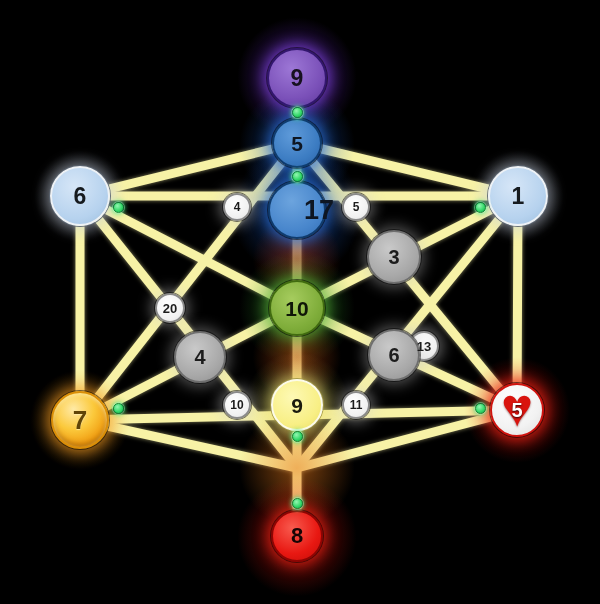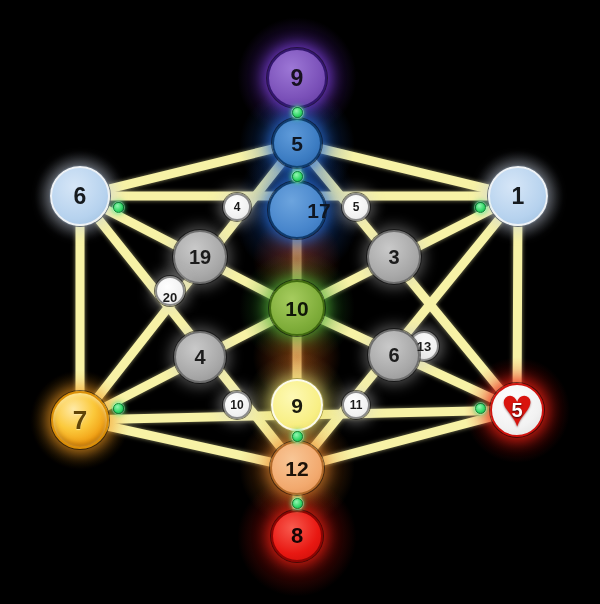--- a/index.html
+++ b/index.html
@@ -56,39 +56,36 @@
       <div class="glow" style="left: 32px; top: 148px; width: 96px; height: 96px; background: radial-gradient(circle, rgba(185, 192, 210, 0.35) 0%, rgba(185, 192, 210, 0) 68%);"></div>
       <div class="glow" style="left: 470px; top: 148px; width: 96px; height: 96px; background: radial-gradient(circle, rgba(185, 192, 210, 0.35) 0%, rgba(185, 192, 210, 0) 68%);"></div>
     </div>
   <div class="layer" id="nodes-layer">
       <div class="node" style="left: 267px; top: 48px; width: 60px; height: 60px; background: radial-gradient(circle at 40% 33%, rgb(157, 119, 214), rgb(122, 80, 184) 62%, rgb(94, 57, 154)); border: 2px solid rgb(51, 23, 110); color: rgb(23, 17, 31); font-size: 23px; box-shadow: rgba(0, 0, 0, 0.55) 0px 0px 0px 1px, rgba(130, 70, 225, 0.75) 0px 0px 14px 4px;">
         <span class="lbl">9</span>
       </div>
       <div class="node" style="left: 272px; top: 118px; width: 50px; height: 50px; background: radial-gradient(circle at 40% 33%, rgb(95, 155, 218), rgb(60, 124, 194) 62%, rgb(43, 99, 168)); border: 2px solid rgb(16, 60, 110); color: rgb(14, 22, 34); font-size: 21px; box-shadow: rgba(0, 0, 0, 0.55) 0px 0px 0px 1px, rgba(45, 115, 220, 0.75) 0px 0px 14px 4px;">
         <span class="lbl">5</span>
       </div>
-      <div class="node" style="left: 268px; top: 181px; width: 58px; height: 58px; background: radial-gradient(circle at 40% 33%, rgb(108, 164, 222), rgb(72, 134, 204) 62%, rgb(51, 110, 180)); border: 2px solid rgb(16, 60, 110); color: rgb(14, 22, 34); font-size: 21px; box-shadow: rgba(0, 0, 0, 0.55) 0px 0px 0px 1px, rgba(45, 115, 220, 0.75) 0px 0px 14px 4px; padding-left: 44px;">
+      <div class="node" style="left: 268px; top: 181px; width: 58px; height: 58px; background: radial-gradient(circle at 40% 33%, rgb(108, 164, 222), rgb(72, 134, 204) 62%, rgb(51, 110, 180)); border: 2px solid rgb(16, 60, 110); color: rgb(14, 22, 34); font-size: 27px; box-shadow: rgba(0, 0, 0, 0.55) 0px 0px 0px 1px, rgba(45, 115, 220, 0.75) 0px 0px 14px 4px; padding-left: 44px;">
         <span class="lbl">17</span>
       </div>
       <div class="node" style="left: 50px; top: 166px; width: 60px; height: 60px; background: radial-gradient(circle at 40% 33%, rgb(214, 230, 247), rgb(182, 210, 238) 64%, rgb(155, 189, 221)); border: 2px solid rgb(238, 242, 246); color: rgb(22, 26, 30); font-size: 23px; box-shadow: rgba(90, 100, 112, 0.9) 0px 0px 0px 1px, rgba(205, 215, 232, 0.5) 0px 0px 14px 4px;">
         <span class="lbl">6</span>
       </div>
       <div class="node" style="left: 488px; top: 166px; width: 60px; height: 60px; background: radial-gradient(circle at 40% 33%, rgb(214, 230, 247), rgb(182, 210, 238) 64%, rgb(155, 189, 221)); border: 2px solid rgb(238, 242, 246); color: rgb(22, 26, 30); font-size: 23px; box-shadow: rgba(90, 100, 112, 0.9) 0px 0px 0px 1px, rgba(205, 215, 232, 0.5) 0px 0px 14px 4px;">
         <span class="lbl">1</span>
       </div>
-      <div class="node" style="left: 173px; top: 230px; width: 54px; height: 54px; background: radial-gradient(circle at 40% 33%, rgb(201, 201, 201), rgb(168, 168, 168) 62%, rgb(142, 142, 142)); border: 2px solid rgb(110, 110, 110); color: rgb(28, 28, 28); font-size: 20px; box-shadow: rgba(0, 0, 0, 0.55) 0px 0px 0px 1px, rgba(200, 200, 200, 0.4) 0px 0px 14px 4px;">
-        <span class="lbl">19</span>
-      </div>
       <div class="node" style="left: 367px; top: 230px; width: 54px; height: 54px; background: radial-gradient(circle at 40% 33%, rgb(201, 201, 201), rgb(168, 168, 168) 62%, rgb(142, 142, 142)); border: 2px solid rgb(110, 110, 110); color: rgb(28, 28, 28); font-size: 20px; box-shadow: rgba(0, 0, 0, 0.55) 0px 0px 0px 1px, rgba(200, 200, 200, 0.4) 0px 0px 14px 4px;">
         <span class="lbl">3</span>
       </div>
       <div class="node" style="left: 269px; top: 280px; width: 56px; height: 56px; background: radial-gradient(circle at 40% 33%, rgb(166, 204, 94), rgb(127, 173, 58) 62%, rgb(104, 150, 42)); border: 2px solid rgb(65, 108, 16); color: rgb(16, 23, 8); font-size: 21px; box-shadow: rgba(0, 0, 0, 0.55) 0px 0px 0px 1px, rgba(95, 185, 60, 0.7) 0px 0px 14px 4px;">
         <span class="lbl">10</span>
       </div>
-      <div class="node" style="left: 155px; top: 276px; width: 30px; height: 30px; background: radial-gradient(circle at 40% 33%, rgb(255, 255, 255), rgb(241, 241, 241) 65%, rgb(222, 222, 222)); border: 2px solid rgb(138, 138, 138); color: rgb(28, 28, 28); font-size: 13px; box-shadow: rgba(0, 0, 0, 0.55) 0px 0px 0px 1px, rgba(210, 210, 210, 0.45) 0px 0px 14px 4px; align-items: flex-end;">
+      <div class="node" style="left: 155px; top: 293px; width: 30px; height: 30px; background: radial-gradient(circle at 40% 33%, rgb(255, 255, 255), rgb(241, 241, 241) 65%, rgb(222, 222, 222)); border: 2px solid rgb(138, 138, 138); color: rgb(28, 28, 28); font-size: 13px; box-shadow: rgba(0, 0, 0, 0.55) 0px 0px 0px 1px, rgba(210, 210, 210, 0.45) 0px 0px 14px 4px;">
         <span class="lbl">20</span>
       </div>
       <div class="node" style="left: 409px; top: 290px; width: 30px; height: 30px; background: radial-gradient(circle at 40% 33%, rgb(255, 255, 255), rgb(241, 241, 241) 65%, rgb(222, 222, 222)); border: 2px solid rgb(138, 138, 138); color: rgb(28, 28, 28); font-size: 13px; box-shadow: rgba(0, 0, 0, 0.55) 0px 0px 0px 1px, rgba(210, 210, 210, 0.45) 0px 0px 14px 4px; margin-top: 41px;">
         <span class="lbl">13</span>
       </div>
       <div class="node" style="left: 174px; top: 331px; width: 52px; height: 52px; background: radial-gradient(circle at 40% 33%, rgb(201, 201, 201), rgb(168, 168, 168) 62%, rgb(142, 142, 142)); border: 2px solid rgb(110, 110, 110); color: rgb(28, 28, 28); font-size: 20px; box-shadow: rgba(0, 0, 0, 0.55) 0px 0px 0px 1px, rgba(200, 200, 200, 0.4) 0px 0px 14px 4px;">
         <span class="lbl">4</span>
       </div>
       <div class="node" style="left: 368px; top: 329px; width: 52px; height: 52px; background: radial-gradient(circle at 40% 33%, rgb(201, 201, 201), rgb(168, 168, 168) 62%, rgb(142, 142, 142)); border: 2px solid rgb(110, 110, 110); color: rgb(28, 28, 28); font-size: 20px; box-shadow: rgba(0, 0, 0, 0.55) 0px 0px 0px 1px, rgba(200, 200, 200, 0.4) 0px 0px 14px 4px;">
         <span class="lbl">6</span>
@@ -101,23 +98,20 @@
       </div>
       <div class="node" style="left: 223px; top: 391px; width: 28px; height: 28px; background: radial-gradient(circle at 40% 33%, rgb(255, 255, 255), rgb(241, 241, 241) 65%, rgb(222, 222, 222)); border: 2px solid rgb(138, 138, 138); color: rgb(28, 28, 28); font-size: 12px; box-shadow: rgba(0, 0, 0, 0.55) 0px 0px 0px 1px, rgba(210, 210, 210, 0.45) 0px 0px 14px 4px;">
         <span class="lbl">10</span>
       </div>
       <div class="node" style="left: 342px; top: 391px; width: 28px; height: 28px; background: radial-gradient(circle at 40% 33%, rgb(255, 255, 255), rgb(241, 241, 241) 65%, rgb(222, 222, 222)); border: 2px solid rgb(138, 138, 138); color: rgb(28, 28, 28); font-size: 12px; box-shadow: rgba(0, 0, 0, 0.55) 0px 0px 0px 1px, rgba(210, 210, 210, 0.45) 0px 0px 14px 4px; text-align: center;">
         <span class="lbl">11</span>
       </div>
       <div class="node" style="left: 271px; top: 379px; width: 52px; height: 52px; background: radial-gradient(circle at 40% 33%, rgb(253, 249, 180), rgb(248, 239, 133) 64%, rgb(233, 221, 98)); border: 2px solid rgb(252, 251, 232); color: rgb(26, 26, 14); font-size: 21px; box-shadow: rgba(160, 150, 70, 0.9) 0px 0px 0px 1px, rgba(240, 230, 125, 0.6) 0px 0px 14px 4px;">
         <span class="lbl">9</span>
       </div>
-      <div class="node" style="left: 270px; top: 441px; width: 54px; height: 54px; background: radial-gradient(circle at 40% 33%, rgb(248, 198, 150), rgb(242, 169, 110) 64%, rgb(223, 142, 80)); border: 2px solid rgb(178, 106, 42); color: rgb(29, 18, 8); font-size: 21px; box-shadow: rgba(0, 0, 0, 0.55) 0px 0px 0px 1px, rgba(240, 145, 55, 0.65) 0px 0px 14px 4px;">
-        <span class="lbl">12</span>
-      </div>
       <div class="node" style="left: 271px; top: 510px; width: 52px; height: 52px; background: radial-gradient(circle at 40% 33%, rgb(248, 90, 78), rgb(232, 24, 18) 60%, rgb(195, 12, 7)); border: 2px solid rgb(142, 5, 3); color: rgb(23, 4, 4); font-size: 22px; box-shadow: rgba(0, 0, 0, 0.55) 0px 0px 0px 1px, rgba(240, 35, 22, 0.75) 0px 0px 14px 4px;">
         <span class="lbl">8</span>
       </div>
       <div class="node" style="left: 51px; top: 391px; width: 58px; height: 58px; background: radial-gradient(circle at 38% 30%, rgb(255, 234, 166), rgb(251, 201, 60) 40%, rgb(241, 158, 18) 70%, rgb(201, 124, 6)); border: 2px solid rgb(218, 142, 8); color: rgb(95, 68, 8); font-size: 26px; box-shadow: rgba(0, 0, 0, 0.55) 0px 0px 0px 1px, rgba(250, 160, 35, 0.65) 0px 0px 14px 4px, rgba(255, 240, 180, 0.8) 0px 2px 4px inset, rgba(140, 80, 0, 0.55) 0px -3px 5px inset;">
         <span class="lbl" style="text-shadow: rgba(255, 235, 170, 0.9) 0px 1px 1px;">7</span>
       </div>
       <div class="node" style="left: 490px; top: 383px; width: 54px; height: 54px; background: radial-gradient(circle at 40% 32%, rgb(255, 255, 255), rgb(242, 242, 242) 60%, rgb(221, 221, 221)); border: 2px solid rgb(208, 20, 16); color: rgb(255, 255, 255); font-size: 20px; box-shadow: rgba(0, 0, 0, 0.55) 0px 0px 0px 1px, rgba(240, 35, 22, 0.75) 0px 0px 14px 4px;">
         <span class="heart-glyph" style="font-size: 54px; color: rgb(217, 20, 14); text-shadow: rgba(90, 0, 0, 0.55) 0px 1px 2px;">♥</span>
         <span class="lbl" style="text-shadow: rgba(0, 0, 0, 0.8) 0px 1px 2px;">5</span>
       </div>

